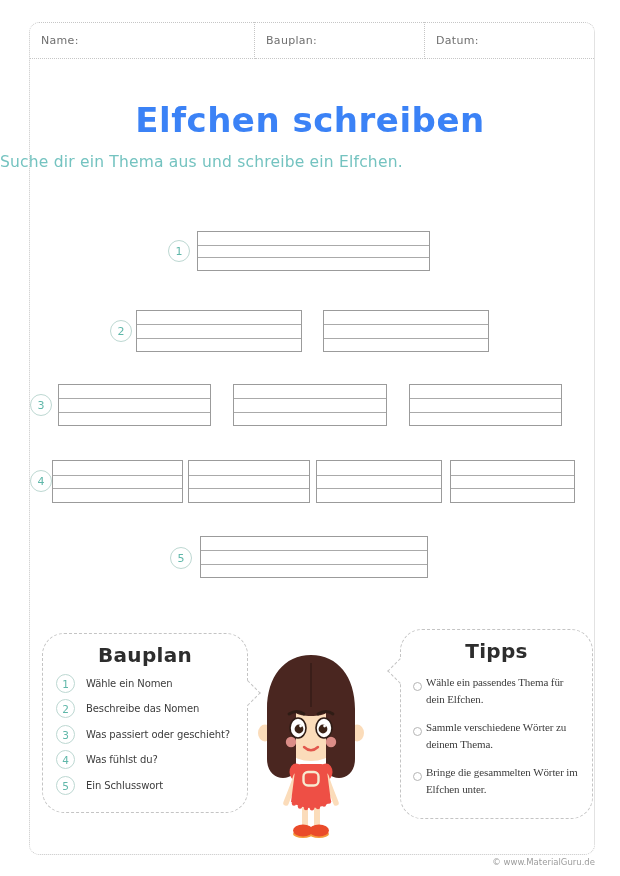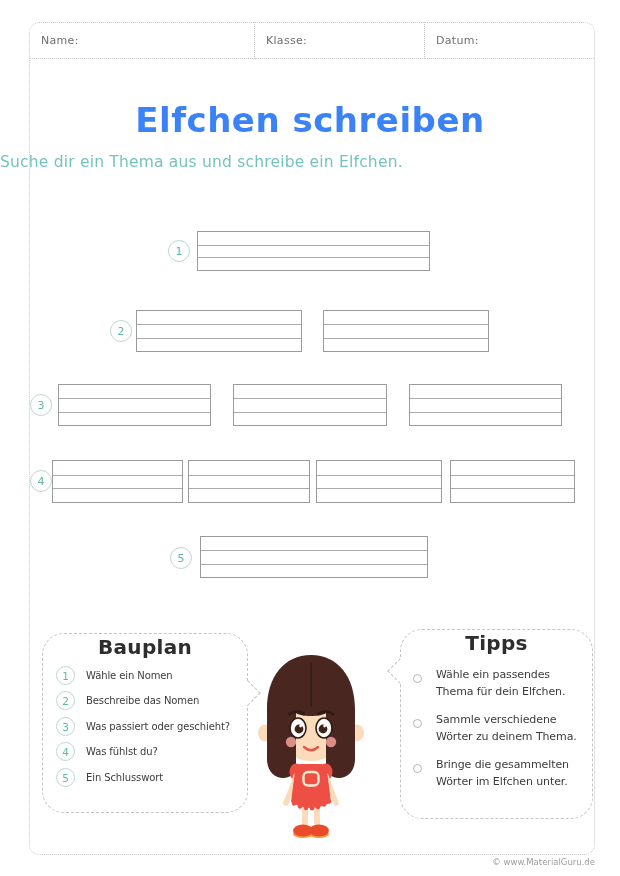--- a/index.html
+++ b/index.html
@@ -27,47 +27,47 @@
   .numc { position:absolute; width:22px; height:22px; border:1px solid #bdd8d2; border-radius:50%;
           color:#5fb7a9; font-size:11px; line-height:21px; text-align:center; background:#fff; }
 
   
   .wbox { position:absolute; border:1px solid #9b9b9b; background:#fff; }
   .wline { position:absolute; left:0; right:0; height:0; border-top:1px solid #aaaaaa; }
   .wl1 { top:33.3%; } .wl2 { top:66.6%; }
 
   
   .bubble { position:absolute; border:1.5px dashed #c4c4c4; border-radius:22px; background:#fff; }
-  .bubble h2 { text-align:center; font-size:20px; font-weight:800; color:#2d2d2d; margin-top:1px; letter-spacing:.3px; }
+  .bubble h2 { text-align:center; font-size:20px; font-weight:800; color:#2d2d2d; margin-top:9px; letter-spacing:.3px; }
   .tail { position:absolute; width:18px; height:18px; background:#fff; transform:rotate(45deg); }
   .tail-right { right:-10px; border-top:1.5px dashed #c4c4c4; border-right:1.5px dashed #c4c4c4; }
   .tail-left  { left:-10px;  border-left:1.5px dashed #c4c4c4; border-bottom:1.5px dashed #c4c4c4; }
 
   .bp-item { display:flex; align-items:center; gap:11px; margin:6.5px 0 0 13px; }
   .bp-item .numc { position:static; width:19px; height:19px; line-height:18px; font-size:10.5px; flex:0 0 auto; }
   .bp-text { font-size:10px; color:#3c3c3c; letter-spacing:-.1px; white-space:nowrap; }
 
-  .tp-item { display:flex; gap:14px; margin:11px 0 0 12px; }
+  .tp-item { display:flex; gap:4px; margin:11px 0 0 12px;font-family:Liberation Serif, serif; }
   .tp-bullet { flex:0 0 auto; width:9px; height:9px; border:1px solid #b5b5b5; border-radius:50%; margin-top:8px; background:#fff; }
   .tp-text { font-size:11px; color:#3c3c3c; line-height:1.55; width:152px; letter-spacing:-.1px; }
 
   .girl { position:absolute; left:252px; top:645px; width:118px; height:198px; }
 
   .footer { position:absolute; top:857px; left:295px; width:300px; text-align:right;
             font-size:8.5px; color:#9c9c9c; }
 </style>
 </head>
 <body>
 
 <div id="sheet">
 
   <div class="frame"></div>
 
   <div class="hcell hc1">Name:</div>
-  <div class="hcell hc2">Klasse:</div>
+  <div class="hcell hc2">Bauplan:</div>
   <div class="hcell hc3">Datum:</div>
 
   <div class="title">Elfchen schreiben</div>
   <div class="subtitle">Suche dir ein Thema aus und schreibe ein Elfchen.</div>
 
   <div class="numc" style="left:168px; top:240px;">1</div>
   <div class="wbox" style="left:197px; top:231px; width:233px; height:40px;">
     <div class="wline wl1"></div>
       <div class="wline wl2"></div>
   </div>

